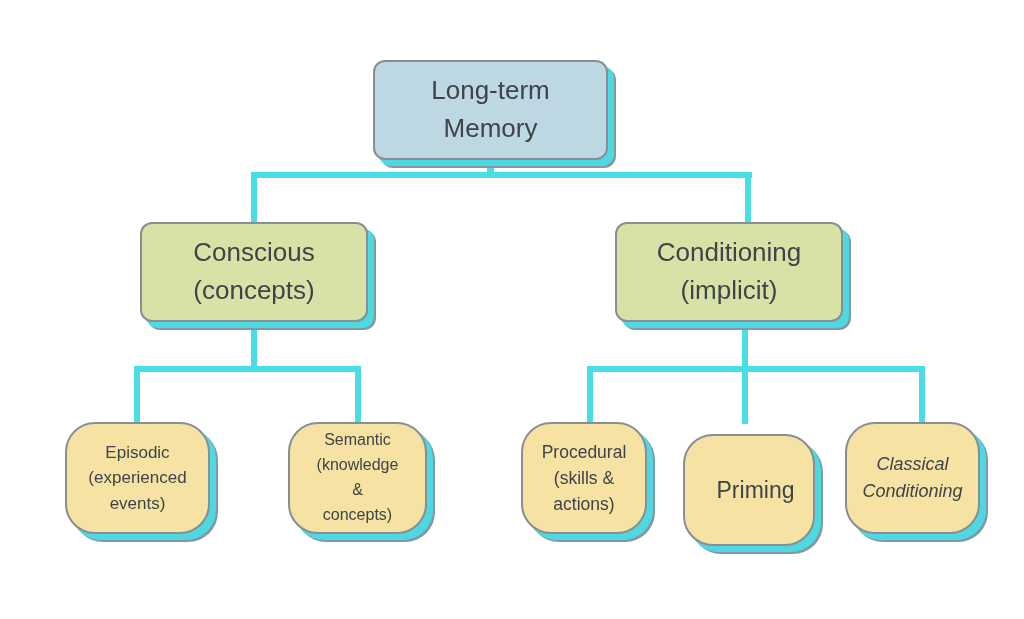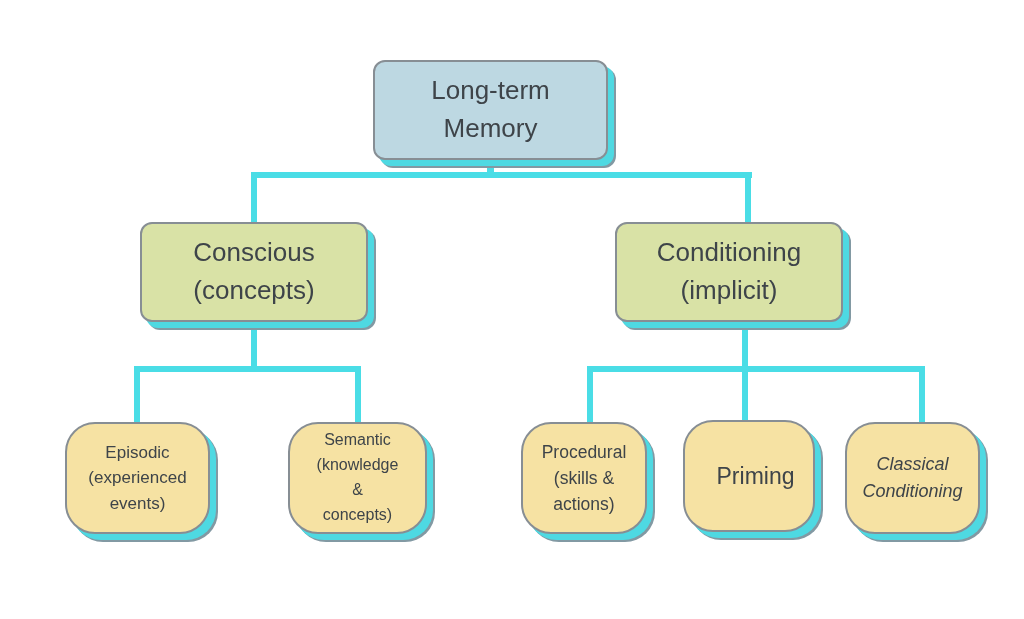--- a/index.html
+++ b/index.html
@@ -34,21 +34,21 @@
   }
   .node .label { white-space:pre-line; }
   .lvl1, .lvl2 { border-radius:12px; font-size:26px; line-height:1.45; }
   .lvl3 { border-radius:30px; line-height:1.5; }
   .n-root        { left:373px; top:60px;  width:235px; height:100px; background:var(--root_fill); }
   .n-conscious   { left:140px; top:222px; width:228px; height:100px; background:var(--branch_fill); }
   .n-unconscious { left:615px; top:222px; width:228px; height:100px; background:var(--branch_fill); }
   .n-episodic    { left:65px;  top:422px; width:145px; height:112px; font-size:17px; }
   .n-semantic    { left:288px; top:422px; width:139px; height:112px; font-size:16px; line-height:1.55; }
   .n-procedural  { left:521px; top:422px; width:126px; height:112px; font-size:17.5px; }
-  .n-priming     { left:683px; top:420px; width:132px; height:112px; font-size:23px;padding-left:13px; }
+  .n-priming     { left:683px; top:434px; width:132px; height:112px; font-size:23px;padding-left:13px; }
   .n-classical   { left:845px; top:422px; width:135px; height:112px; font-size:18px;font-style:italic; }
   .c-stem-root { left:487px; top:156px; width:7px;  height:20px; }
   .c-h1        { left:255px; top:172px; width:497px; height:6px;  }
   .c-v1l       { left:251px; top:172px; width:6px;  height:52px; }
   .c-v1r       { left:745px; top:172px; width:6px;  height:52px; }
   .c-stem-con  { left:251px; top:318px; width:6px;  height:52px; }
   .c-h2l       { left:134px; top:366px; width:227px; height:6px; }
   .c-v2-epi    { left:134px; top:366px; width:6px;  height:58px; }
   .c-v2-sem    { left:355px; top:366px; width:6px;  height:58px; }
   .c-stem-unc  { left:742px; top:318px; width:6px;  height:106px; }

